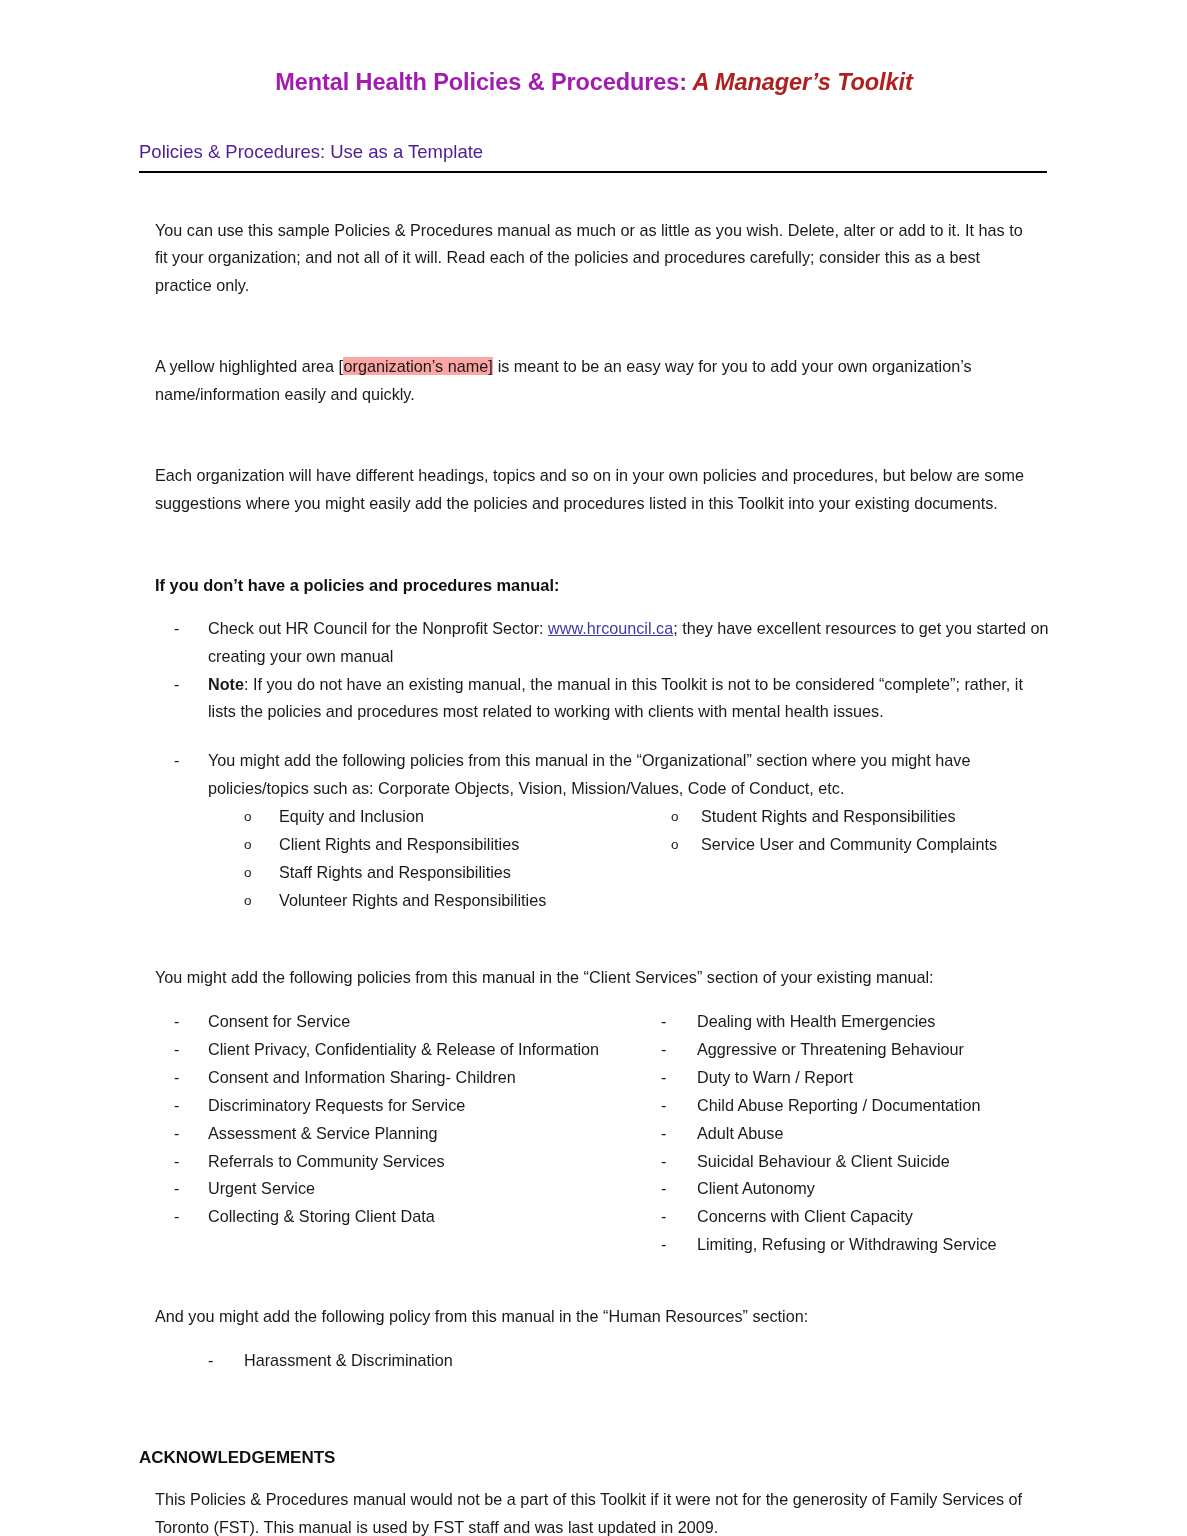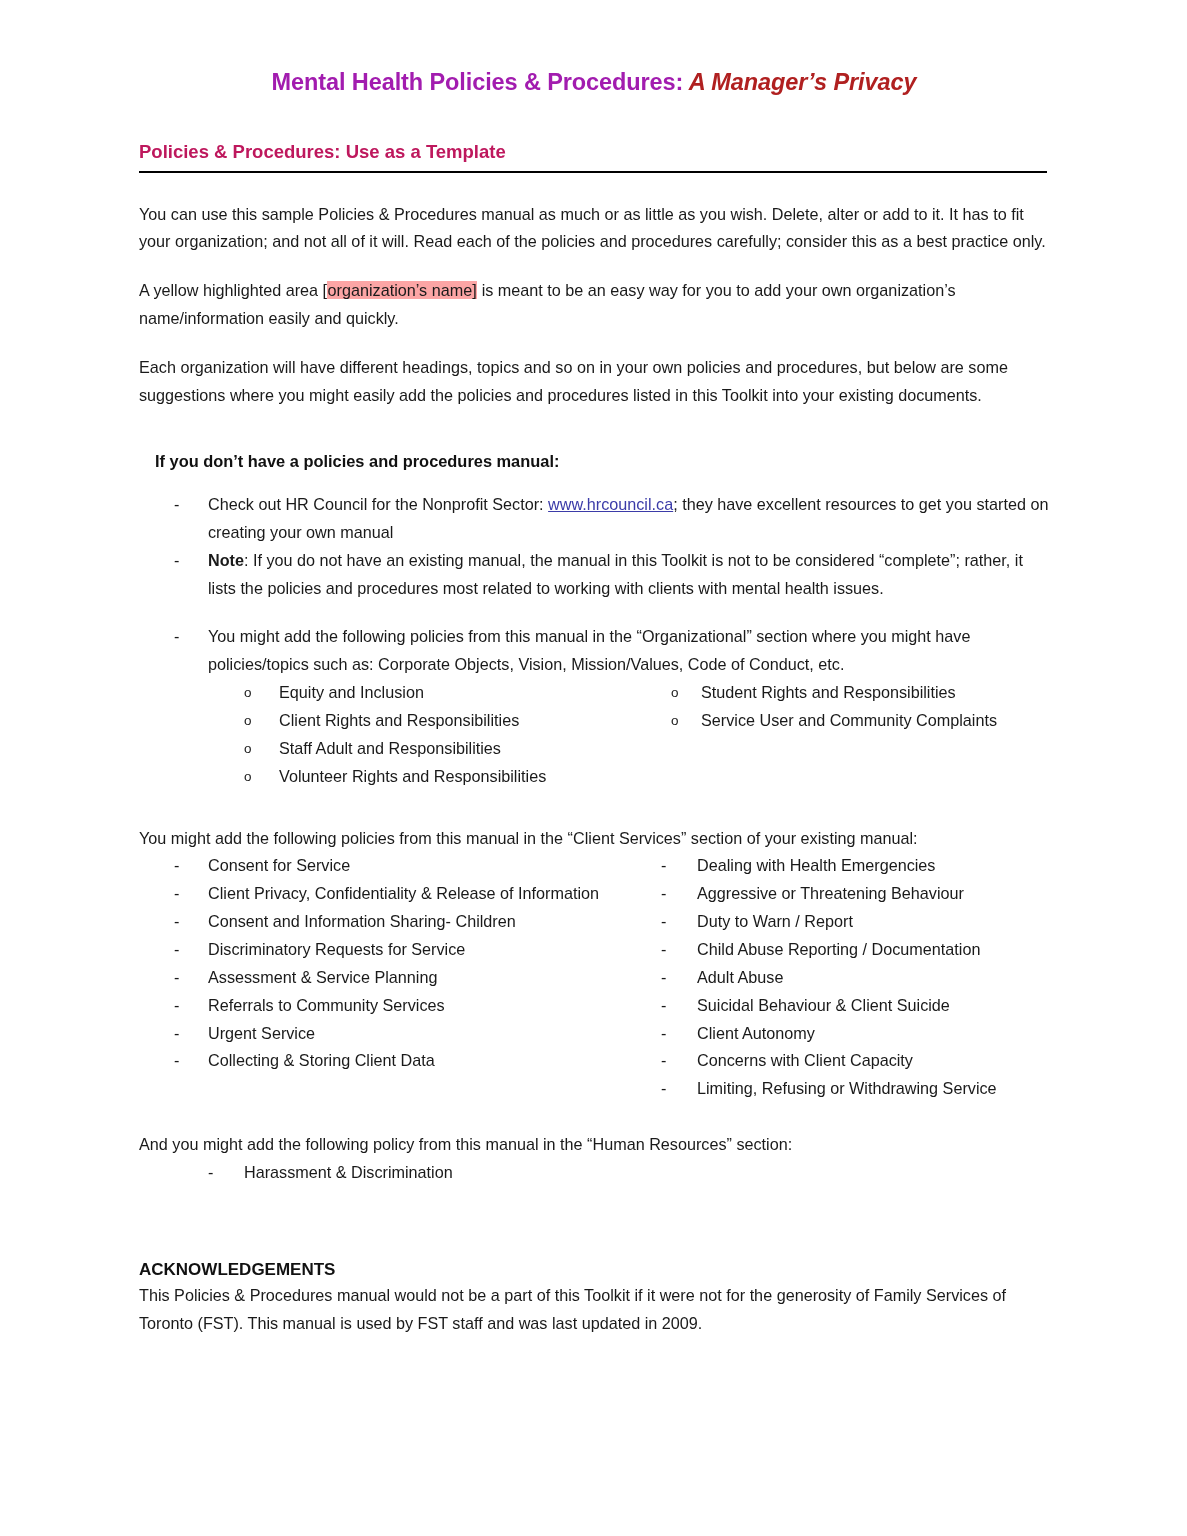--- a/index.html
+++ b/index.html
@@ -36,33 +36,33 @@
     letter-spacing: -0.1px;
     line-height: 1.25;
   }
   .doc-title .t-main { color: #a21caf; }
   .doc-title .t-sub  { color: #B02020; font-style: italic; font-weight: bold; }
 
   
   .section-heading {
     margin-top: 44px;
     font-size: 18.5px;
-    font-weight: bold;
-    color: #be185d;
+    font-weight: normal;
+    color: #4c1d95;
     padding-bottom: 7px;
     border-bottom: 2.5px solid #000000;
     width: 908px;
     line-height: 1.2;
   }
 
   
   p.body {
     font-size: 16.2px;
     line-height: 1.72;
-    margin: 0;
+    margin: 16px;
     color: #1a1a1a;
     text-align: left;
   }
   .sp-1 { height: 21px; }
   .sp-2 { height: 28px; }
   .sp-3 { height: 34px; }
 
   .hl {
     background: #fca5a5;
     padding: 0 0.5px;
@@ -187,21 +187,21 @@
     margin: 0;
   }
 </style>
 </head>
 <body>
 
 <div class="page">
   <div class="content">
 
     <div class="doc-title">
-      <span class="t-main">Mental Health Policies &amp; Procedures:</span><span class="t-sub"> A Manager’s Privacy</span>
+      <span class="t-main">Mental Health Policies &amp; Procedures:</span><span class="t-sub"> A Manager’s Toolkit</span>
     </div>
 
     <div class="section-heading">Policies &amp; Procedures: Use as a Template</div>
 
     <div class="sp-2"></div>
 
     <p class="body">You can use this sample Policies &amp; Procedures manual as much or as little as you wish. Delete, alter or add to it. It has to fit your organization; and not all of it will. Read each of the policies and procedures carefully; consider this as a best practice only.</p>
 
     <div class="sp-1"></div>
 
@@ -234,21 +234,21 @@
         <span class="mk">-</span>
         <span>You might add the following policies from this manual in the “Organizational” section where you might have policies/topics such as: Corporate Objects, Vision, Mission/Values, Code of Conduct, etc.</span>
       </li>
     </ul>
 
     <div class="two-col">
       <div class="col-l">
         <ul class="olist" id="org-left">
             <li><span class="mk">o</span><span>Equity and Inclusion</span></li>
             <li><span class="mk">o</span><span>Client Rights and Responsibilities</span></li>
-            <li><span class="mk">o</span><span>Staff Adult and Responsibilities</span></li>
+            <li><span class="mk">o</span><span>Staff Rights and Responsibilities</span></li>
             <li><span class="mk">o</span><span>Volunteer Rights and Responsibilities</span></li>
           </ul>
       </div>
       <div class="col-r">
         <ul class="olist right" id="org-right">
             <li><span class="mk">o</span><span>Student Rights and Responsibilities</span></li>
             <li><span class="mk">o</span><span>Service User and Community Complaints</span></li>
           </ul>
       </div>
     </div>

